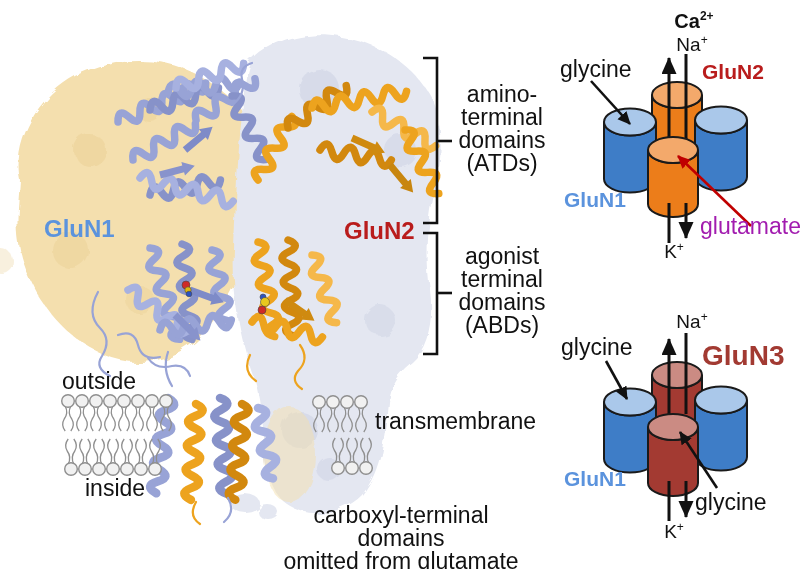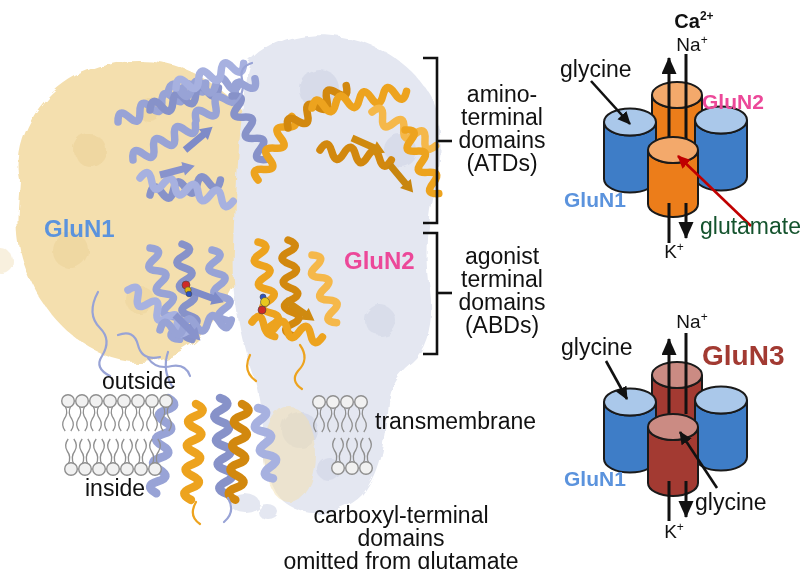--- a/index.html
+++ b/index.html
@@ -3,23 +3,23 @@
 <meta charset="utf-8">
 <style>
   html,body{margin:0;padding:0;background:#fff;}
   .canvas{position:relative;width:800px;height:569px;background:#ffffff;overflow:hidden;
           font-family:"Liberation Sans",sans-serif;}
   svg{position:absolute;left:0;top:0;}
   .lbl{position:absolute;color:#111;font-size:23px;line-height:1.08;white-space:nowrap;}
   .bold{font-weight:bold;}
   .center{text-align:center;}
   .c-blue{color:#5b93dd;}
-  .c-orange{color:#ec4899;margin-top:30px;}
+  .c-orange{color:#b91c1c;}
   .c-maroon{color:#a23a32;}
-  .c-red{color:#14532d;}
+  .c-red{color:#a21caf;}
   .block{white-space:normal;}
   .block div{line-height:23px;}
   .tmblock div{line-height:21px;}
   sup{font-size:12px;}
   .lbl.ion{font-size:19px;}
 </style>
 </head>
 <body>
 
 <div class="canvas">
@@ -241,21 +241,21 @@
     <div>domains</div>
     <div>(ATDs)</div>
   </div>
   <div class="lbl block center" style="left:450px;top:245px;width:104px;">
     <div>agonist</div>
     <div>terminal</div>
     <div>domains</div>
     <div>(ABDs)</div>
   </div>
 
-  <div class="lbl" style="left:62px;top:369px;margin-left:40px;">outside</div>
+  <div class="lbl" style="left:62px;top:369px;">outside</div>
   <div class="lbl" style="left:65px;top:476px;margin-left:20px;">inside</div>
 
   <div class="lbl block tmblock center" style="left:375px;top:411px;width:155px;">
     <div>transmembrane</div>
   </div>
 
   <div class="lbl block center" style="left:270px;top:504px;width:262px;">
     <div>carboxyl-terminal domains</div>
     <div>omitted from glutamate</div>
   </div>

